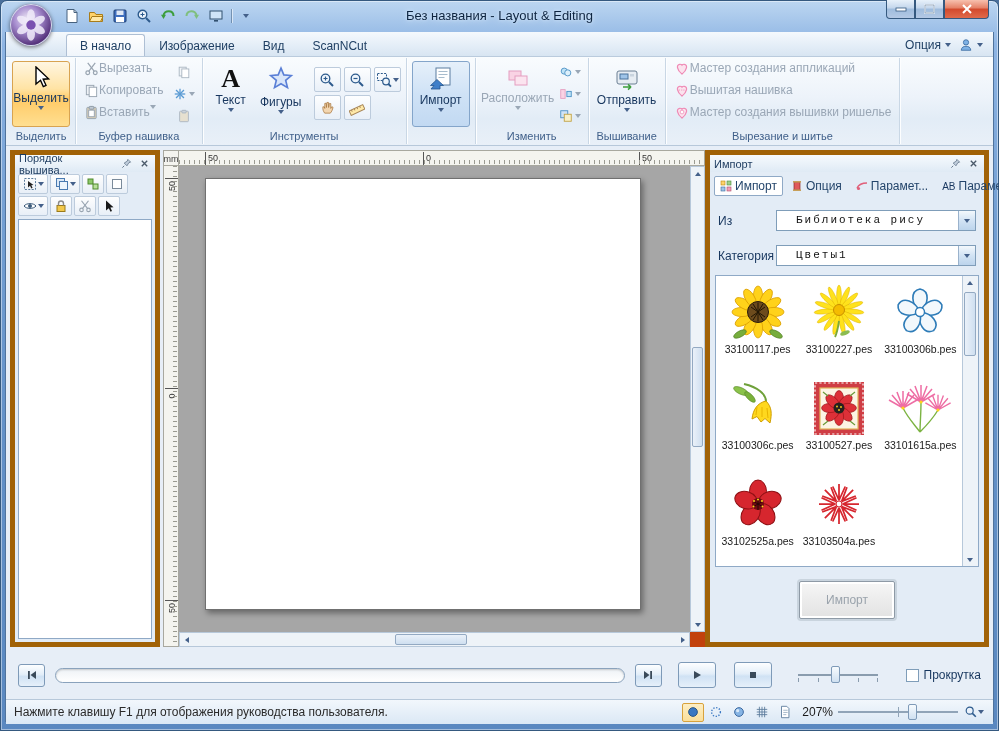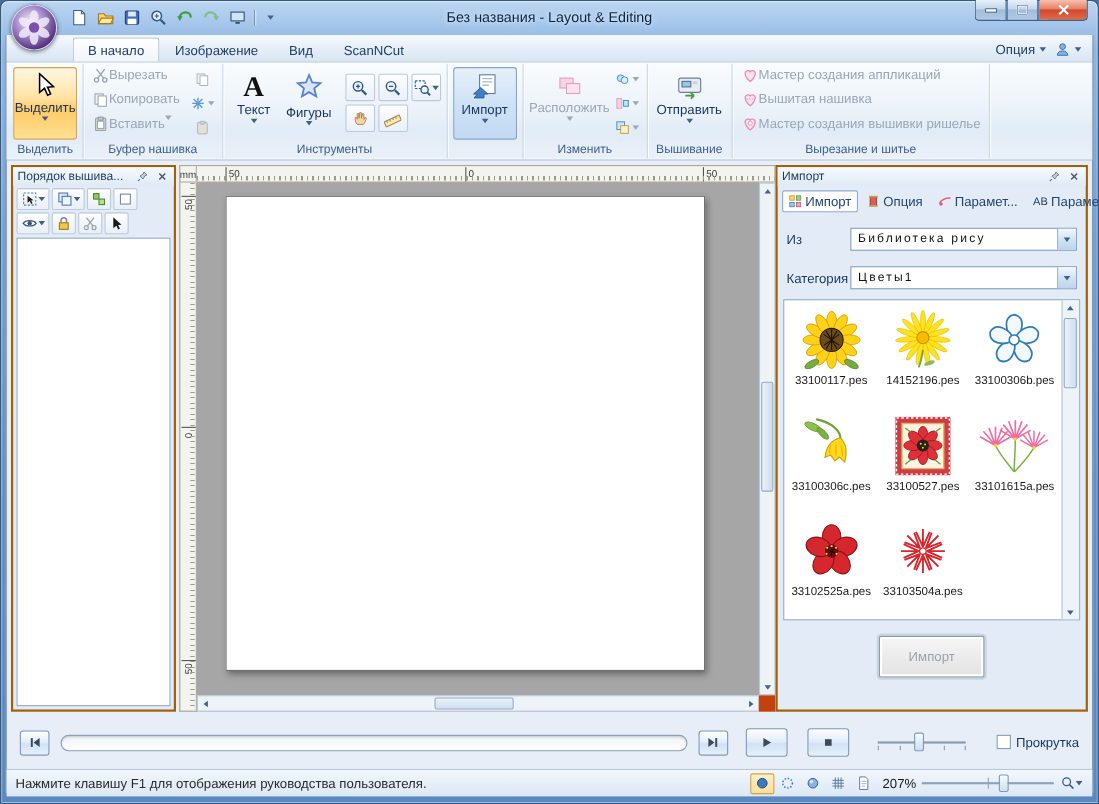--- a/index.html
+++ b/index.html
@@ -48,21 +48,21 @@
 .cols{display:flex}
 .rows{display:flex;flex-direction:column}
 .rowbtn{display:flex;align-items:flex-start;gap:0;height:22px;padding:0 3px;font-size:12px;background:none;border:none;font:inherit;color:#17365e;white-space:nowrap}
 .gray{color:#9aa7b6}
 .minibtn{width:26px;height:22px;display:flex;align-items:center;justify-content:center;gap:2px;background:none;border:none}
 .toolcluster{display:grid;grid-template-columns:repeat(3,27px);grid-auto-rows:25px;gap:3px;margin:6px 0 0 6px}
 .tbtn{border:1px solid #bccbdc;background:linear-gradient(#fdfeff,#e9f0f8);border-radius:2px;display:flex;align-items:center;justify-content:center;gap:1px}
 .a-glyph{font-family:"Liberation Serif","DejaVu Serif",serif;font-size:26px;line-height:26px;font-weight:bold;color:#111}
 
 .workspace{position:absolute;top:114px;left:0;right:0;height:505px}
-.panel{position:absolute;background:#e3ecf6;border:2px solid #a16207}
+.panel{position:absolute;background:#e3ecf6;border:5px solid #a16207}
 .phead{height:17px;display:flex;align-items:center;gap:4px;padding:0 4px;font-size:11px;color:#1c3a5e;background:linear-gradient(#f6fafd,#dfeaf5)}
 .phead .sp{flex:1}
 .hicon{display:flex;align-items:center;justify-content:center;width:14px;height:14px}
 
 .leftpanel{left:4px;top:4px;width:150px;height:497px}
 .lprow{display:flex;gap:2px;padding:2px 3px 0}
 .lbtn{height:20px;min-width:22px;display:flex;align-items:center;justify-content:center;gap:1px;border:1px solid #bccbdc;border-radius:2px;background:linear-gradient(#fefefe,#e8eff7)}
 .lplist{position:absolute;left:3px;right:3px;top:64px;bottom:3px;background:#fff;border:1px solid #8fa9c6}
 
 .canvas{position:absolute;left:157px;top:4px;width:542px;height:497px;background:#c2410c}
@@ -88,42 +88,42 @@
 .tri-d{width:0;height:0;border-left:3.5px solid transparent;border-right:3.5px solid transparent;border-top:4.5px solid #44608a}
 
 .rightpanel{right:4px;top:4px;width:284px;height:497px}
 .rtabs{display:flex;align-items:center;gap:2px;padding:4px 4px 0}
 .rtab{display:flex;align-items:center;gap:3px;height:20px;padding:0 5px;font-size:11px;color:#24456b;border:1px solid transparent;border-radius:2px;background:none;font:inherit}
 .rtab.active{background:#fff;border-color:#8fa9c6}
 .abglyph{font-size:10px;font-weight:normal;color:#17365e}
 .frow{display:flex;align-items:center;margin:14px 8px 0;height:21px}
 .flab{width:58px;font-size:12px}
 .combo{flex:1;display:flex;height:21px;border:1px solid #7f9db9;background:#fff}
-.cval{flex:1;font-family:Liberation Sans, sans-serif;font-size:11px;letter-spacing:2px;line-height:19px;padding:0 6px;overflow:hidden;white-space:nowrap;color:#111}
+.cval{flex:1;font-family:Liberation Mono, monospace;font-size:11px;letter-spacing:2px;line-height:19px;padding:0 19px;overflow:hidden;white-space:nowrap;color:#111}
 .cbtn{width:17px;background:linear-gradient(#f3f8fc,#d2e3f4 50%,#bcd4ec);border-left:1px solid #9ab2cc;display:flex;align-items:center;justify-content:center}
 .gal{position:absolute;left:5px;right:5px;top:120px;height:292px;background:#fff;border:1px solid #8fa9c6}
 .gitems{position:absolute;left:1px;top:0;bottom:0;right:17px;display:grid;grid-template-columns:repeat(3,1fr);grid-auto-rows:96px;padding-top:3px}
 .gitem{display:flex;flex-direction:column;align-items:center;padding-top:3px}
 .gcap{font-size:10.5px;color:#1a1a1a;margin-top:1px;white-space:nowrap}
 .gsb{position:absolute;right:0;top:0;bottom:0;width:16px;background:#eef3f8;border-left:1px solid #b7c8da}
 .gthumbbar{position:absolute;left:1px;width:12px;top:16px;height:64px;background:linear-gradient(90deg,#eaf1f9,#cfdff0);border:1px solid #93a9c2;border-radius:2px}
 .importbtn{position:absolute;left:50%;transform:translateX(-50%);top:426px;width:96px;height:38px;font:inherit;font-size:12px;color:#9aa3ac;
  background:linear-gradient(#f6f6f6,#e2e2e2);border:1px solid #8e9aa6;border-radius:2px;box-shadow:inset 0 0 0 2px #fff,0 0 0 2px #c9d4de}
 
 .playbar{position:absolute;left:0;right:0;top:619px;height:48px;display:flex;align-items:center;padding:0 12px}
 .abtn{display:flex;align-items:center;justify-content:center;border:1px solid #7e9ab8;border-radius:3px;font:inherit;
  background:linear-gradient(#fdfeff,#e3eef9 45%,#d0e2f4 55%,#e6f0fa)}
 .abtn.sm{width:27px;height:23px}
 .abtn.md{width:38px;height:26px}
 .ptrack{flex:1;height:15px;margin:0 10px;border:1px solid #8aa2bc;border-radius:8px;background:linear-gradient(#eef2f6,#ffffff);box-shadow:inset 0 1px 2px rgba(0,0,0,.18)}
 .speed{position:relative;width:80px;height:24px;margin:0 14px 0 26px}
 .sline{position:absolute;left:0;right:0;top:11px;height:2px;background:#8a9cae}
 .stick{position:absolute;top:15px;width:1px;height:4px;background:#8a9cae}
 .sthumb{position:absolute;left:42%;top:3px;width:9px;height:17px;background:linear-gradient(#f7fbfe,#cfe0f1);border:1px solid #7e9ab8;border-radius:2px}
-.chkrow{display:flex;align-items:flex-start;gap:5px;margin-left:14px}
+.chkrow{display:flex;align-items:flex-end;gap:5px;margin-left:14px}
 .chk{width:13px;height:13px;background:#fff;border:1px solid #7f9db9}
 
 .statusbar{position:absolute;left:0;right:0;top:667px;height:25px;display:flex;align-items:center;gap:1px;padding:0 8px;
  font-size:12px;color:#2a2a2a;background:linear-gradient(#f2f7fc,#dbe8f5);border-top:1px solid #b7c8da}
 .smsg{flex:1;white-space:nowrap;overflow:hidden}
 .sbtn{width:22px;height:19px;display:flex;align-items:center;justify-content:center;border:1px solid transparent;border-radius:2px;background:none}
 .sbtn.active{background:linear-gradient(#fdeec4,#fbdf9a);border-color:#d8a23c}
 .zoomlbl{min-width:36px;text-align:right;color:#1a1a1a}
 .zslider{position:relative;width:120px;height:20px;margin:0 4px}
 .zline{position:absolute;left:0;right:0;top:9px;height:2px;background:#90a4b8}
@@ -709,21 +709,21 @@
                   <use href="#f3p" transform="rotate(216 38 26)"></use>
                   <use href="#f3p" transform="rotate(240 38 26)"></use>
                   <use href="#f3p" transform="rotate(264 38 26)"></use>
                   <use href="#f3p" transform="rotate(288 38 26)"></use>
                   <use href="#f3p" transform="rotate(312 38 26)"></use>
                   <use href="#f3p" transform="rotate(336 38 26)"></use>
                 <circle cx="38" cy="26" r="5.5" fill="#f5bc00" stroke="#c98f00"></circle>
                 <path d="M38 37 C37 44 36 49 34 53" stroke="#7aa83c" stroke-width="1.8" fill="none"></path>
                 <ellipse cx="44" cy="49" rx="5" ry="2" fill="#8cbc52" transform="rotate(-20 44 49)"></ellipse>
               </svg>
-              <span class="gcap">14152196.pes</span>
+              <span class="gcap">33100227.pes</span>
             </div>
 
             <div class="gitem">
               <svg class="thumb" width="76" height="58" viewBox="0 0 76 58">
                 <defs>
                     <path id="f4p" d="M38 28 C29 20 28 7 38 5 C48 7 47 20 38 28 Z" fill="#f2f8fc" stroke="#2e7cb8" stroke-width="1.6"></path>
                   </defs>
                 <use href="#f4p"></use>
                   <use href="#f4p" transform="rotate(72 38 28)"></use>
                   <use href="#f4p" transform="rotate(144 38 28)"></use>

